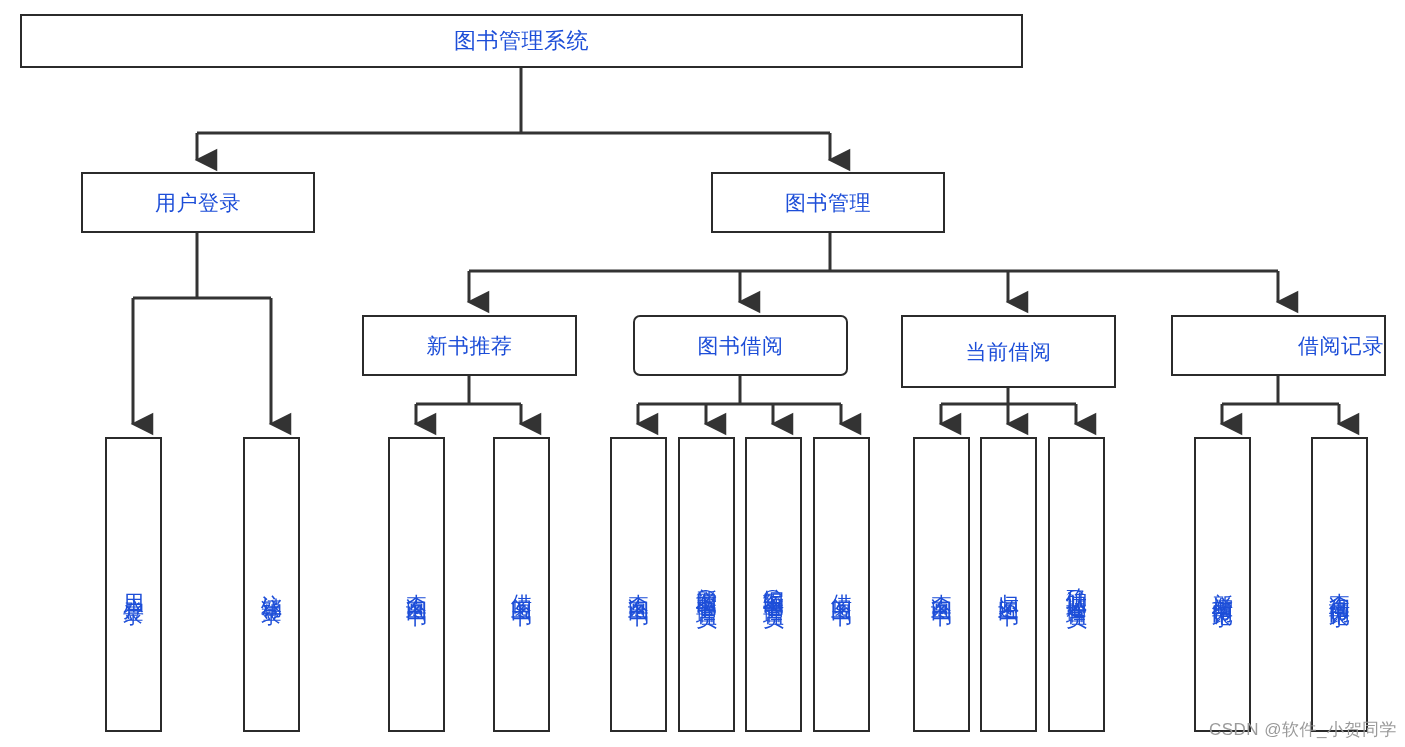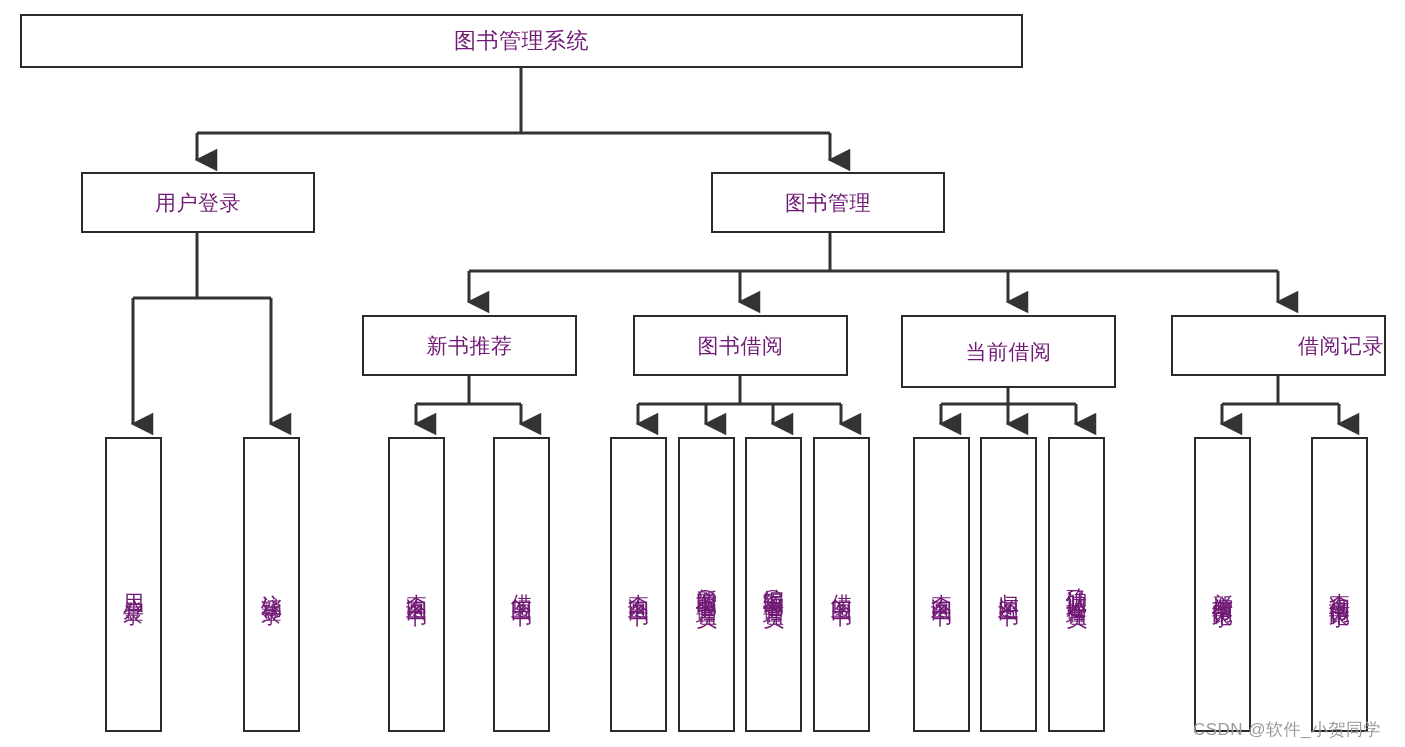--- a/index.html
+++ b/index.html
@@ -27,21 +27,21 @@
   }
   .node {
     position: absolute;
     box-sizing: border-box;
     background: #ffffff;
     border: 2px solid #2b2b2b;
     display: flex;
     align-items: center;
     justify-content: center;
     text-align: center;
-    color: #701a75;
+    color: #1d4ed8;
     z-index: 2;
   }
   .node.h {
     font-size: 21px;
     line-height: 1.2;
     letter-spacing: 0.5px;
   }
   .node.root {
     font-size: 22px;
   }
@@ -57,21 +57,21 @@
   .node.leaf.tall {
     letter-spacing: 3px;
   }
   .leaf-text {
     writing-mode: vertical-rl;
     text-orientation: upright;
     white-space: nowrap;
   }
   .watermark {
     position: absolute;
-    right: 24px;
+    right: 8px;
     bottom: 6px;
     font-size: 17px;
     color: #9a9a9a;
     letter-spacing: 0.5px;
     z-index: 5;
     white-space: nowrap;
     margin-left: 7px;
   }
 </style>
 </head>
@@ -138,21 +138,21 @@
   <div class="node h" style="left:81px; top:172px; width:234px; height:61px;">
     <span>用户登录</span>
   </div>
   <div class="node h" style="left:362px; top:315px; width:215px; height:61px;">
     <span>新书推荐</span>
   </div>
 
   <div class="node h" style="left:711px; top:172px; width:234px; height:61px;">
     <span>图书管理</span>
   </div>
-  <div class="node h" style="left:633px; top:315px; width:215px; height:61px;">
+  <div class="node h" style="left:633px; top:315px; width:215px; height:61px;border-radius:7px;">
     <span>图书借阅</span>
   </div>
   <div class="node h" style="left:901px; top:315px; width:215px; height:73px;">
     <span>当前借阅</span>
   </div>
   <div class="node h" style="left:1171px; top:315px; width:215px; height:61px;justify-content:flex-end;">
     <span>借阅记录</span>
   </div>
 
   <div class="node leaf" style="left:105px; top:437px; width:57px; height:295px;">

